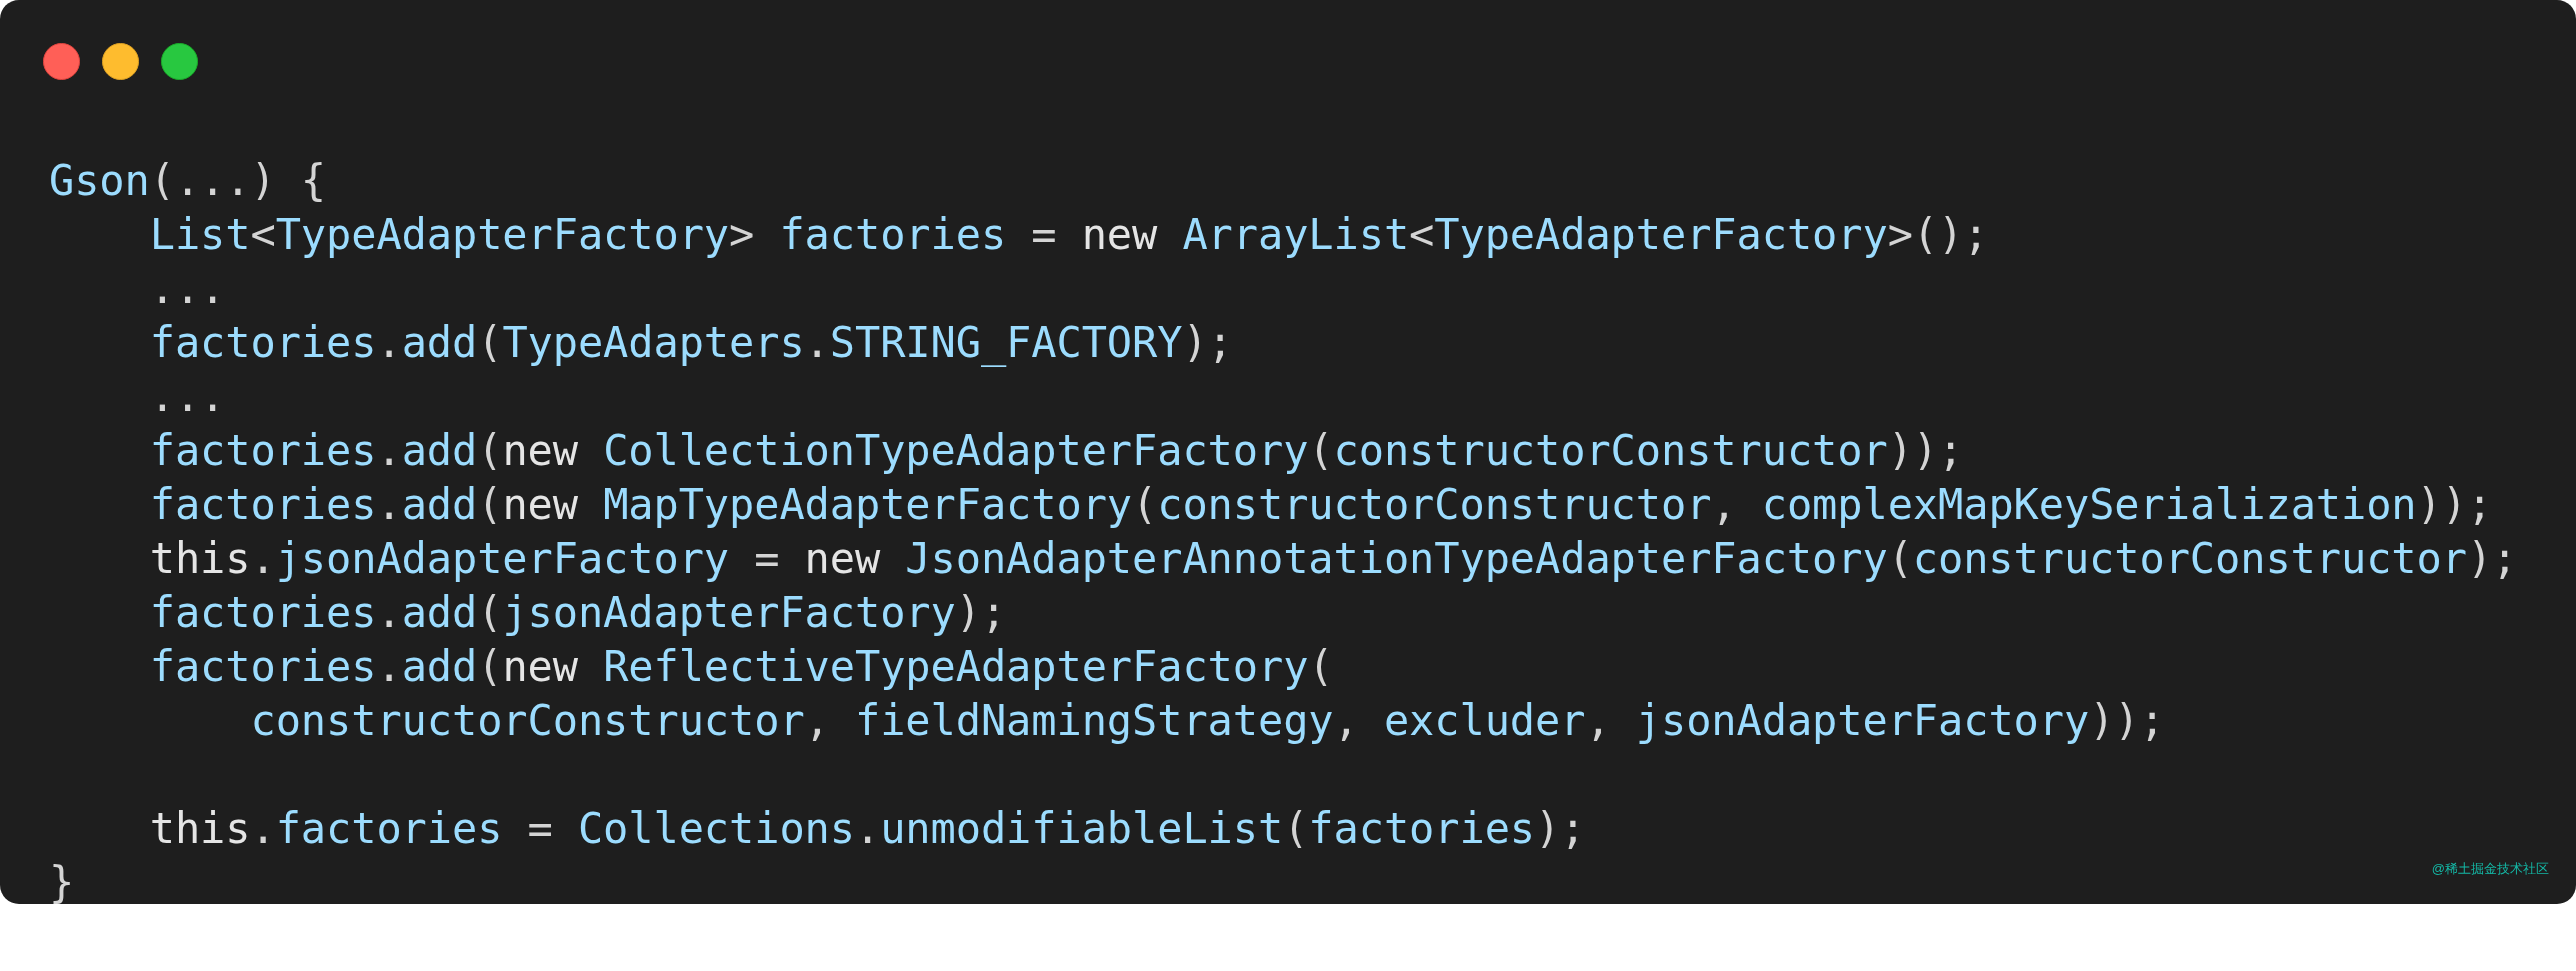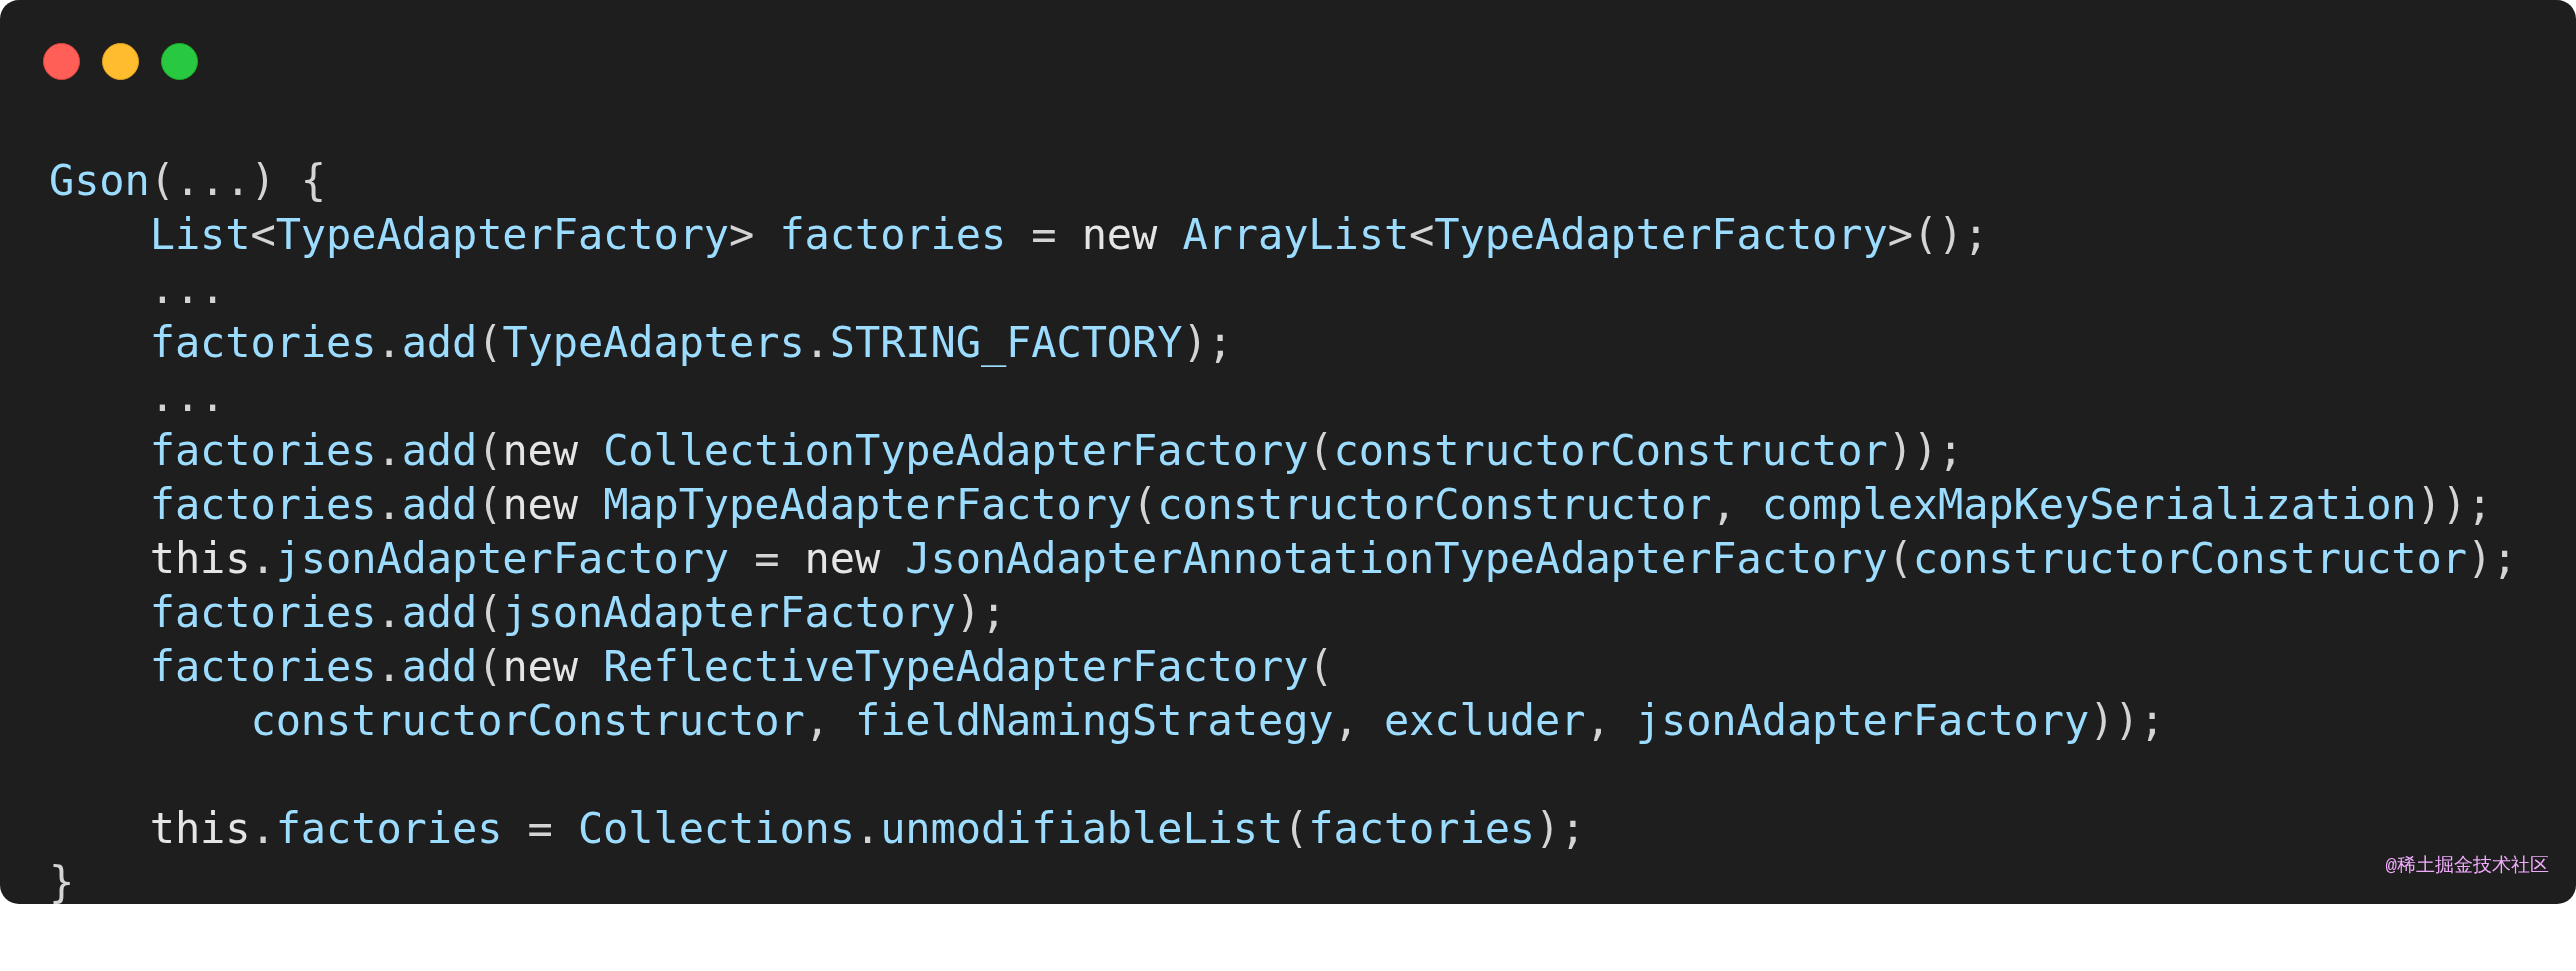--- a/index.html
+++ b/index.html
@@ -49,23 +49,23 @@
       letter-spacing: -0.1px;
     }
     .line { display: block; height: 54px; }
     .t-id { color: #9cdcfe; }
     .t-kw { color: #e5e5e5; }
     .t-p { color: #d4d4d4; }
     .watermark {
       position: absolute;
       right: 27px;
       bottom: 25.6px;
-      font-family: Liberation Mono, monospace;
-      font-size: 19px;
-      color: #f0abfc;
+      font-family: Liberation Sans, sans-serif;
+      font-size: 13px;
+      color: #14b8a6;
     }
   </style>
 </head>
 <body>
 
 <div class="window">
   <div class="traffic">
     <div class="dot red"></div>
     <div class="dot yellow"></div>
     <div class="dot green"></div>

